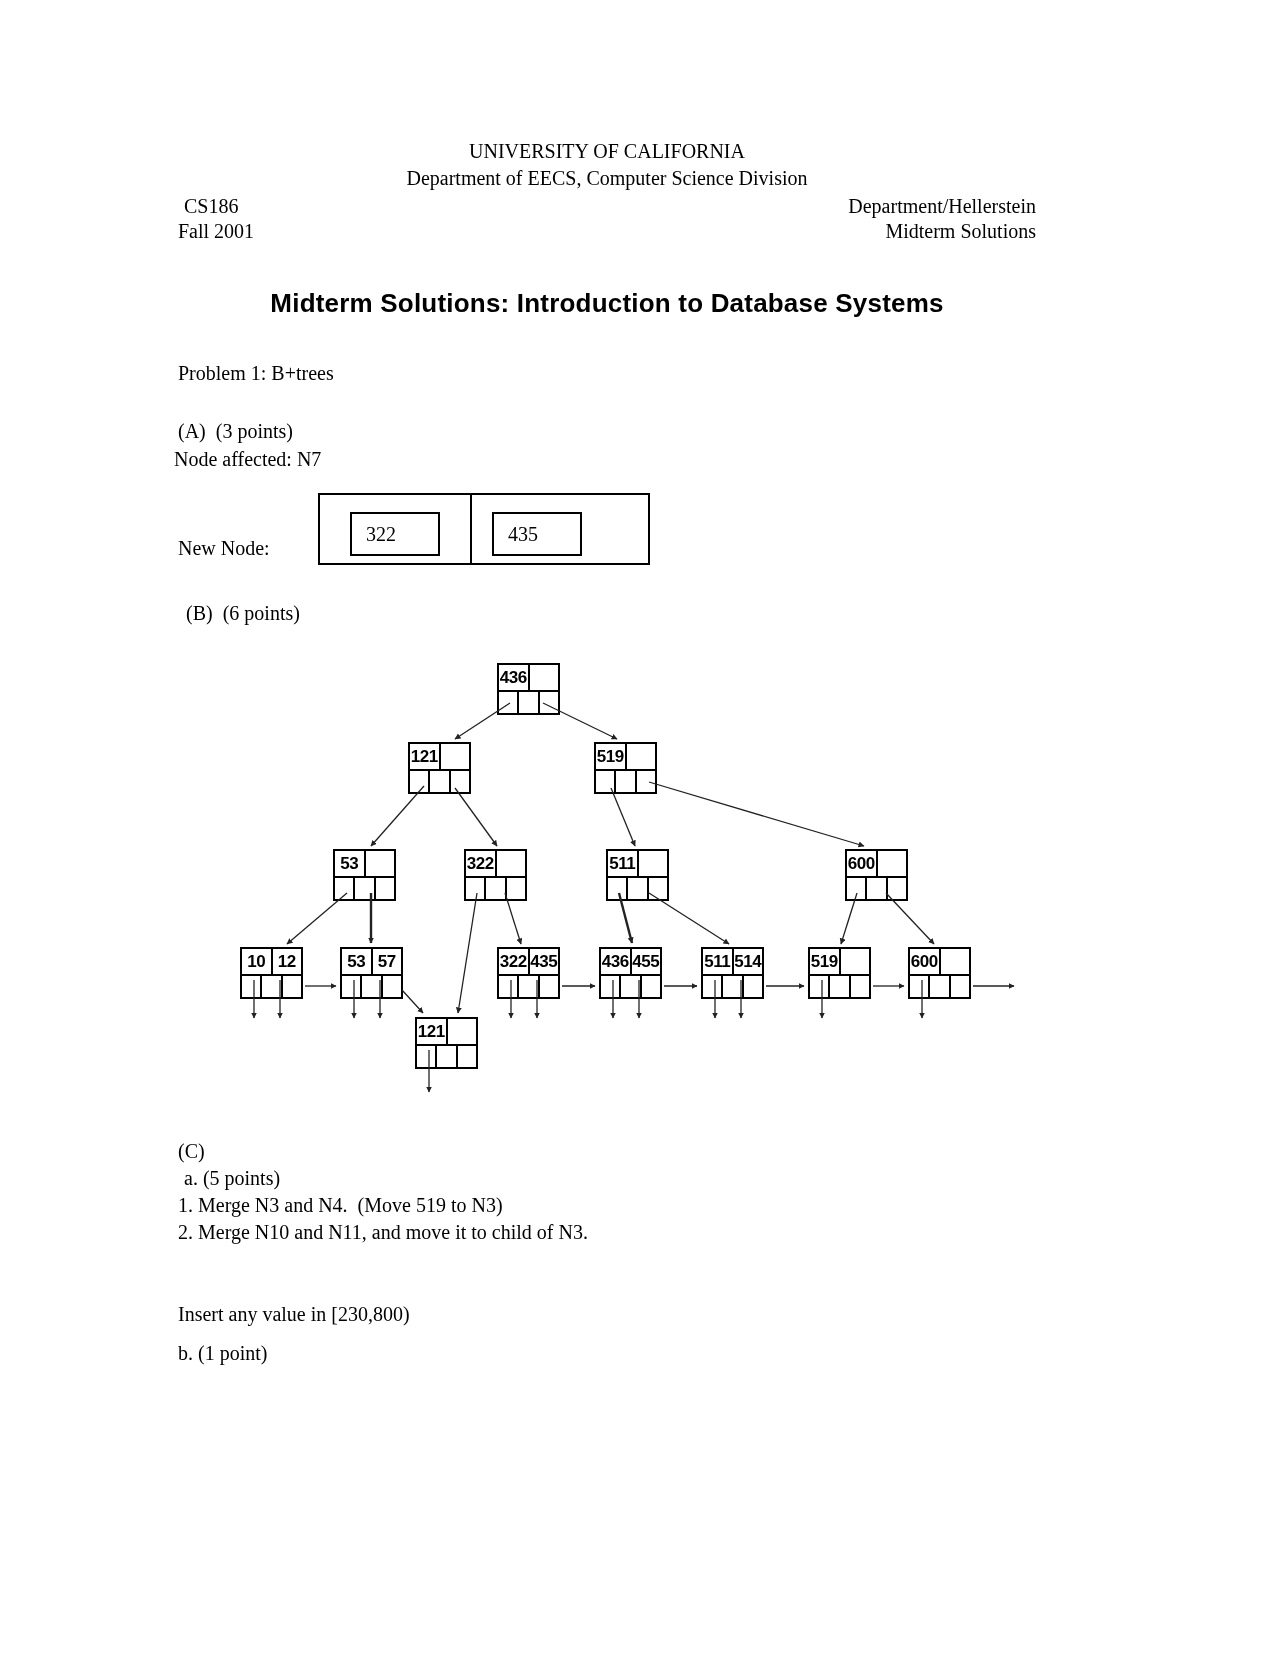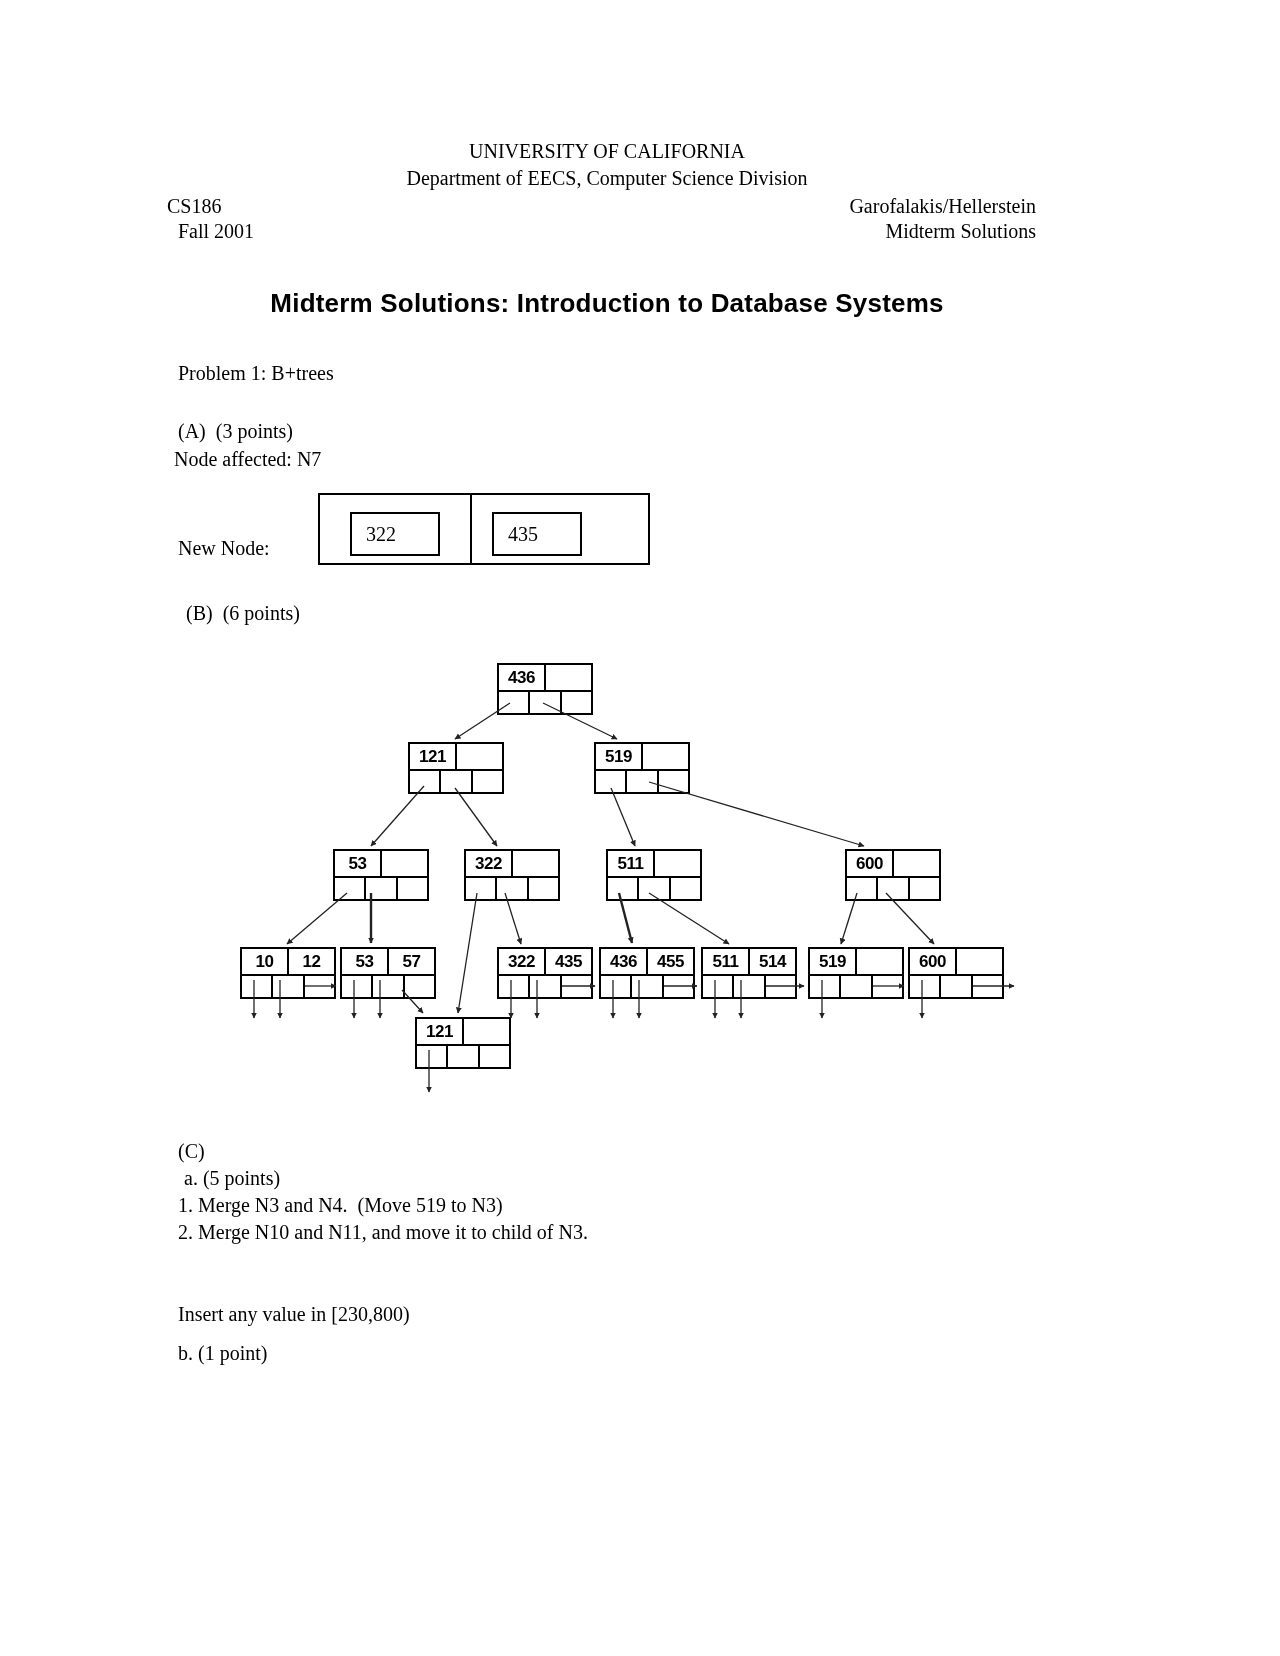--- a/index.html
+++ b/index.html
@@ -34,21 +34,21 @@
   }
   .nn-divider { position:absolute; left:150px; top:0; bottom:0; width:2px; background:#000; }
   .nn-cell {
     position:absolute; top:17px; width:90px; height:44px;
     border:2px solid #000; display:flex; align-items:center; justify-content:flex-start;
     padding-left:14px;
     font-family:"Liberation Serif", serif; font-size:20px;
   }
   
   .bnode {
-    position:absolute; width:96px; height:52px;
+    position:absolute; width:63px; height:52px;
     border:2px solid #000; background:#fff;
     display:flex; flex-direction:column;
   }
   .trow { flex:1.1; display:flex; border-bottom:2px solid #000; }
   .brow { flex:0.9; display:flex; }
   .cell {
     flex:1; border-right:2px solid #000;
     display:flex; align-items:center; justify-content:center;
     font-family:"Liberation Sans", sans-serif;
     font-weight:700; font-size:17px; letter-spacing:-0.5px;
@@ -59,22 +59,22 @@
   svg.arrows line { stroke:#222; stroke-width:1.3; }
   svg.arrows line.bold { stroke-width:2.4; }
 </style>
 </head>
 <body>
 
 <div class="page">
 
   <div class="line centerband" style="top:138px">UNIVERSITY OF CALIFORNIA</div>
   <div class="line centerband" style="top:165px">Department of EECS, Computer Science Division</div>
-  <div class="line" style="left:167px;top:193px">CS186</div>
-  <div class="line rightband" style="top:193px">Garofalakis/Hellerstein</div>
+  <div class="line" style="left:184px;top:193px">CS186</div>
+  <div class="line rightband" style="top:193px">Department/Hellerstein</div>
   <div class="line" style="left:178px;top:218px">Fall 2001</div>
   <div class="line rightband" style="top:218px">Midterm Solutions</div>
 
   <div class="line centerband doc-title" style="top:290px">Midterm Solutions: Introduction to Database Systems</div>
 
   <div class="line" style="left:178px;top:360px">Problem 1: B+trees</div>
 
   <div class="line" style="left:178px;top:418px">(A)  (3 points)</div>
   <div class="line" style="left:174px;top:446px">Node affected: N7</div>
   <div class="line" style="left:178px;top:535px">New Node:</div>

